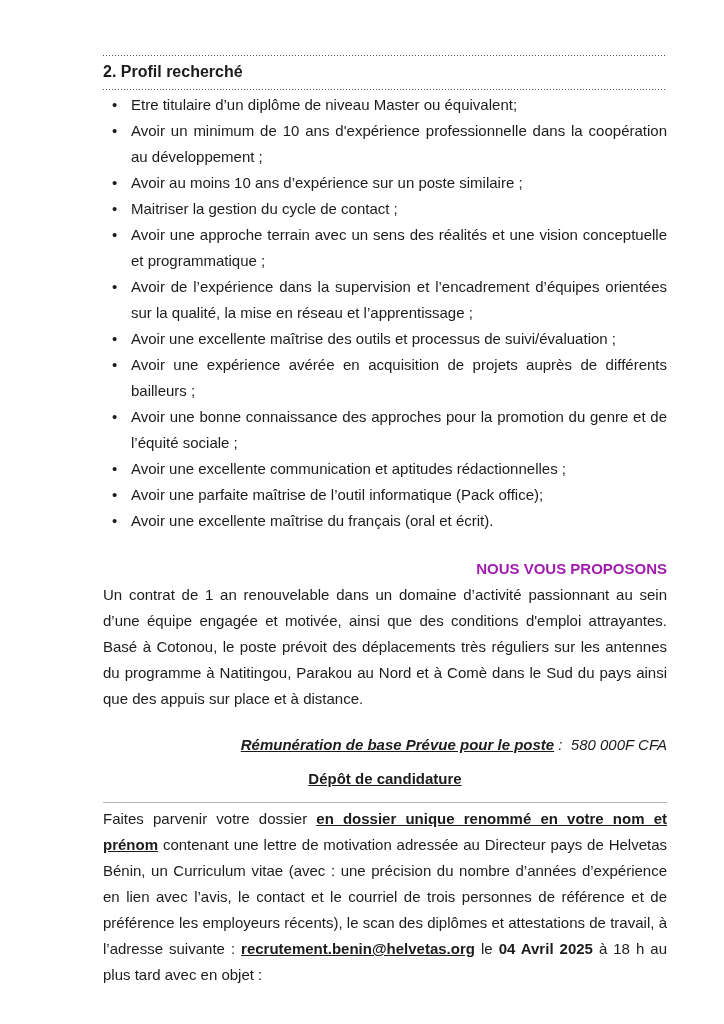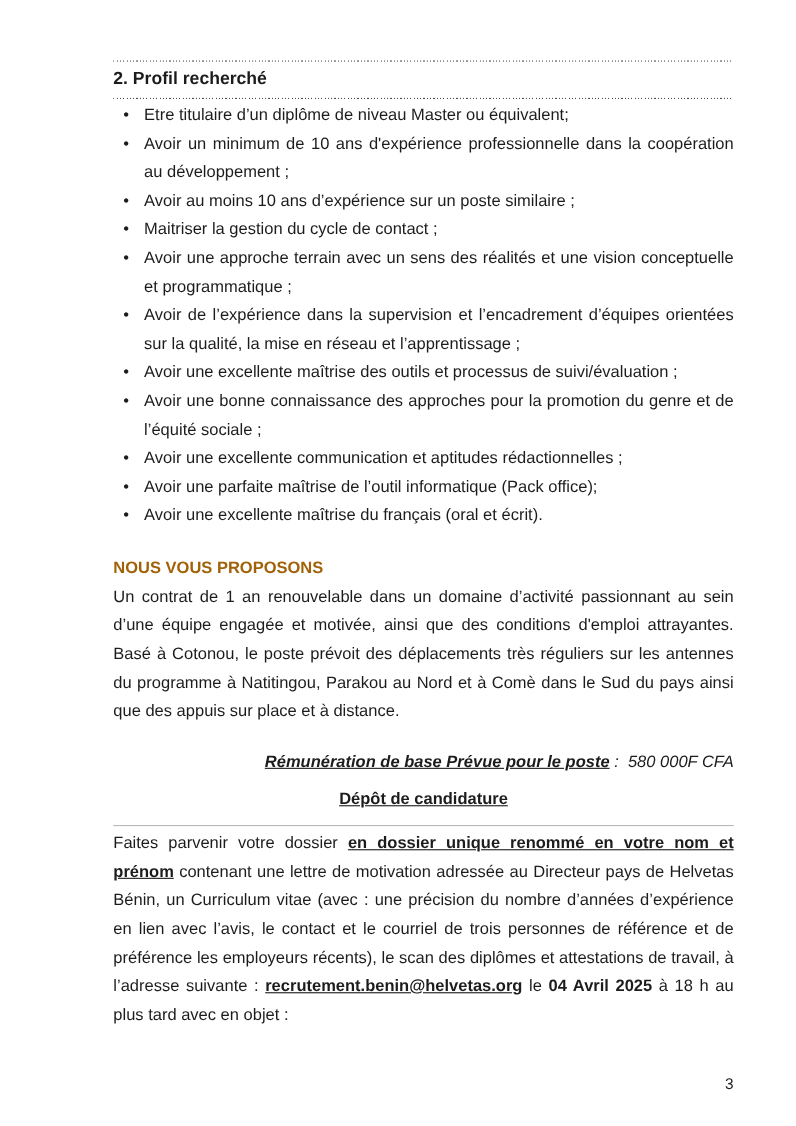--- a/index.html
+++ b/index.html
@@ -76,27 +76,28 @@
   <div class="dotline"></div>
 
   <ul class="reqs">
     <li>Etre titulaire d’un diplôme de niveau Master ou équivalent;</li>
     <li>Avoir un minimum de 10 ans d'expérience professionnelle dans la coopération au développement ;</li>
     <li>Avoir au moins 10 ans d’expérience sur un poste similaire ;</li>
     <li>Maitriser la gestion du cycle de contact ;</li>
     <li>Avoir une approche terrain avec un sens des réalités et une vision conceptuelle et programmatique ;</li>
     <li>Avoir de l’expérience dans la supervision et l’encadrement d’équipes orientées sur la qualité, la mise en réseau et l’apprentissage ;</li>
     <li>Avoir une excellente maîtrise des outils et processus de suivi/évaluation ;</li>
+    <li>Avoir une expérience avérée en acquisition de projets auprès de différents bailleurs ;</li>
     <li>Avoir une bonne connaissance des approches pour la promotion du genre et de l’équité sociale ;</li>
     <li>Avoir une excellente communication et aptitudes rédactionnelles ;</li>
     <li>Avoir une parfaite maîtrise de l’outil informatique (Pack office);</li>
     <li>Avoir une excellente maîtrise du français (oral et écrit).</li>
   </ul>
 
-  <h3 class="accent" style="color: #a16207;">NOUS VOUS PROPOSONS</h3>
+  <h3 class="accent" style="color: #a21caf; text-align: right;">NOUS VOUS PROPOSONS</h3>
 
   <p class="body-p">Un contrat de 1 an renouvelable dans un domaine d’activité passionnant au sein d’une équipe engagée et motivée, ainsi que des conditions d'emploi attrayantes. Basé à Cotonou, le poste prévoit des déplacements très réguliers sur les antennes du programme à Natitingou, Parakou au Nord et à Comè dans le Sud du pays ainsi que des appuis sur place et à distance.</p>
 
   <p class="remun"><span class="bu">Rémunération de base Prévue pour le poste</span><span class="pre"> :  580 000F CFA</span></p>
 
   <p class="depot"><span class="bu">Dépôt de candidature</span></p>
 
   <div class="grayline"></div>
 
   <p class="body-p app"><span>Faites parvenir votre dossier </span><span class="bu">en dossier unique renommé en votre nom et prénom</span><span> contenant une lettre de motivation adressée au Directeur pays de Helvetas Bénin, un Curriculum vitae (avec : une précision du nombre d’années d’expérience en lien avec l’avis, le contact et le courriel de trois personnes de référence et de préférence les employeurs récents), le scan des diplômes et attestations de travail, à l’adresse suivante : </span><span class="bu">recrutement.benin@helvetas.org</span><span> le </span><span class="b">04 Avril 2025</span><span> à 18 h au plus tard avec en objet :</span></p>

